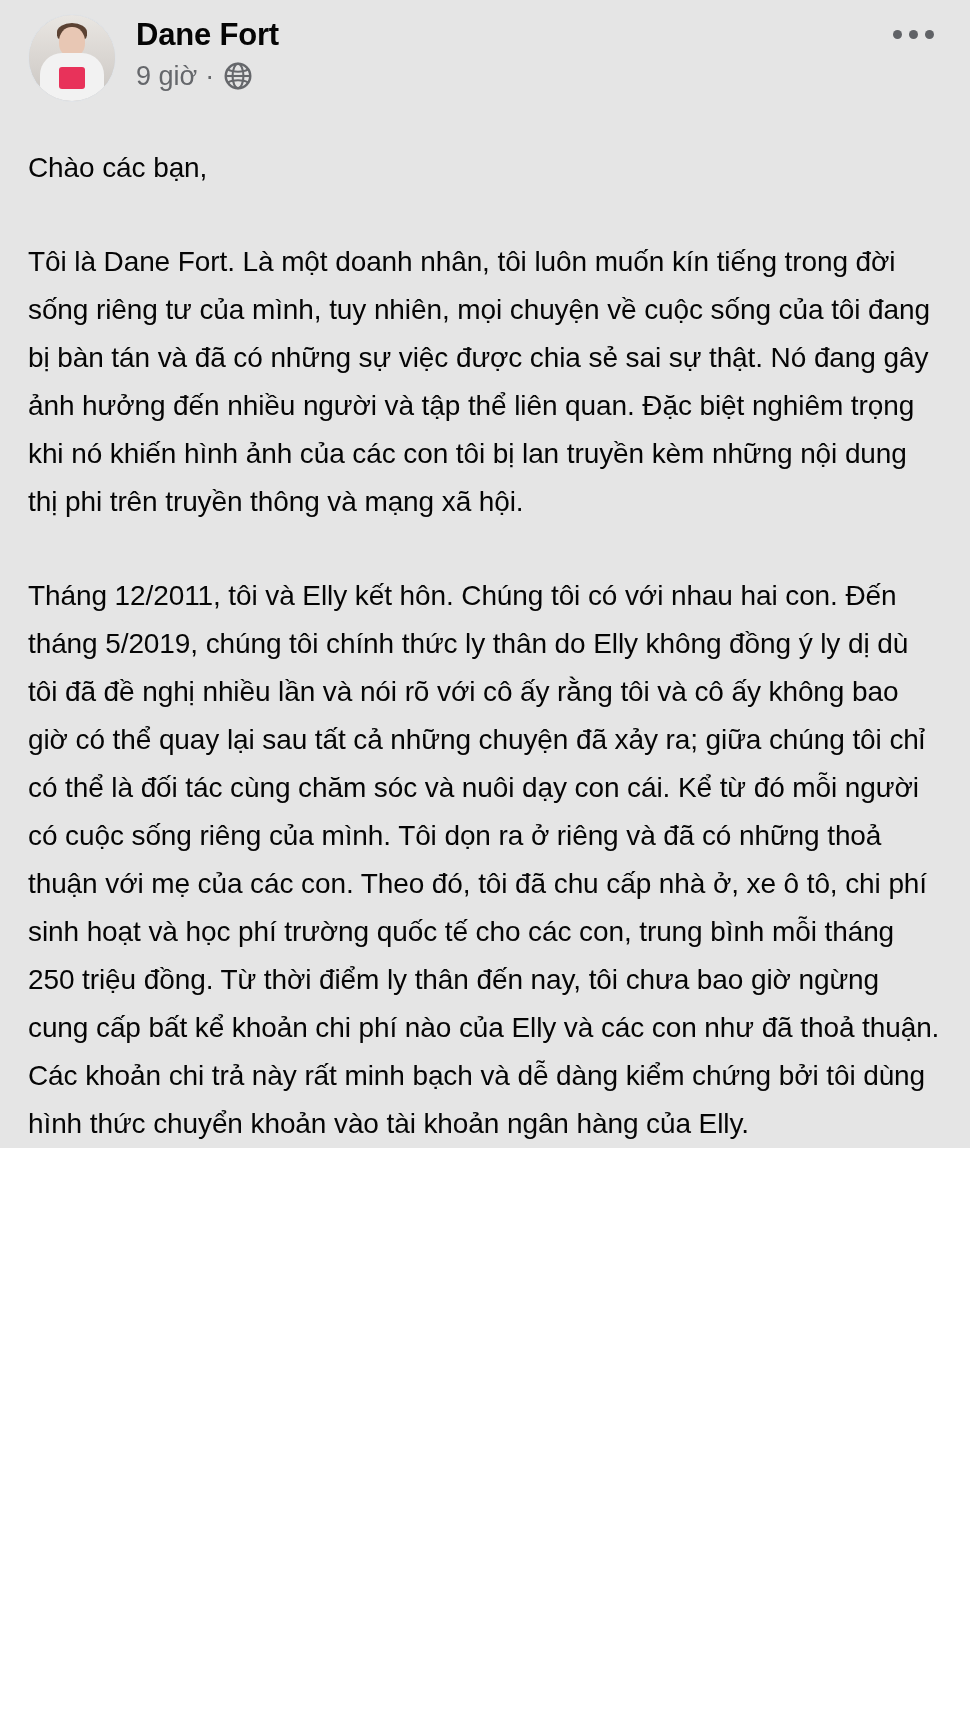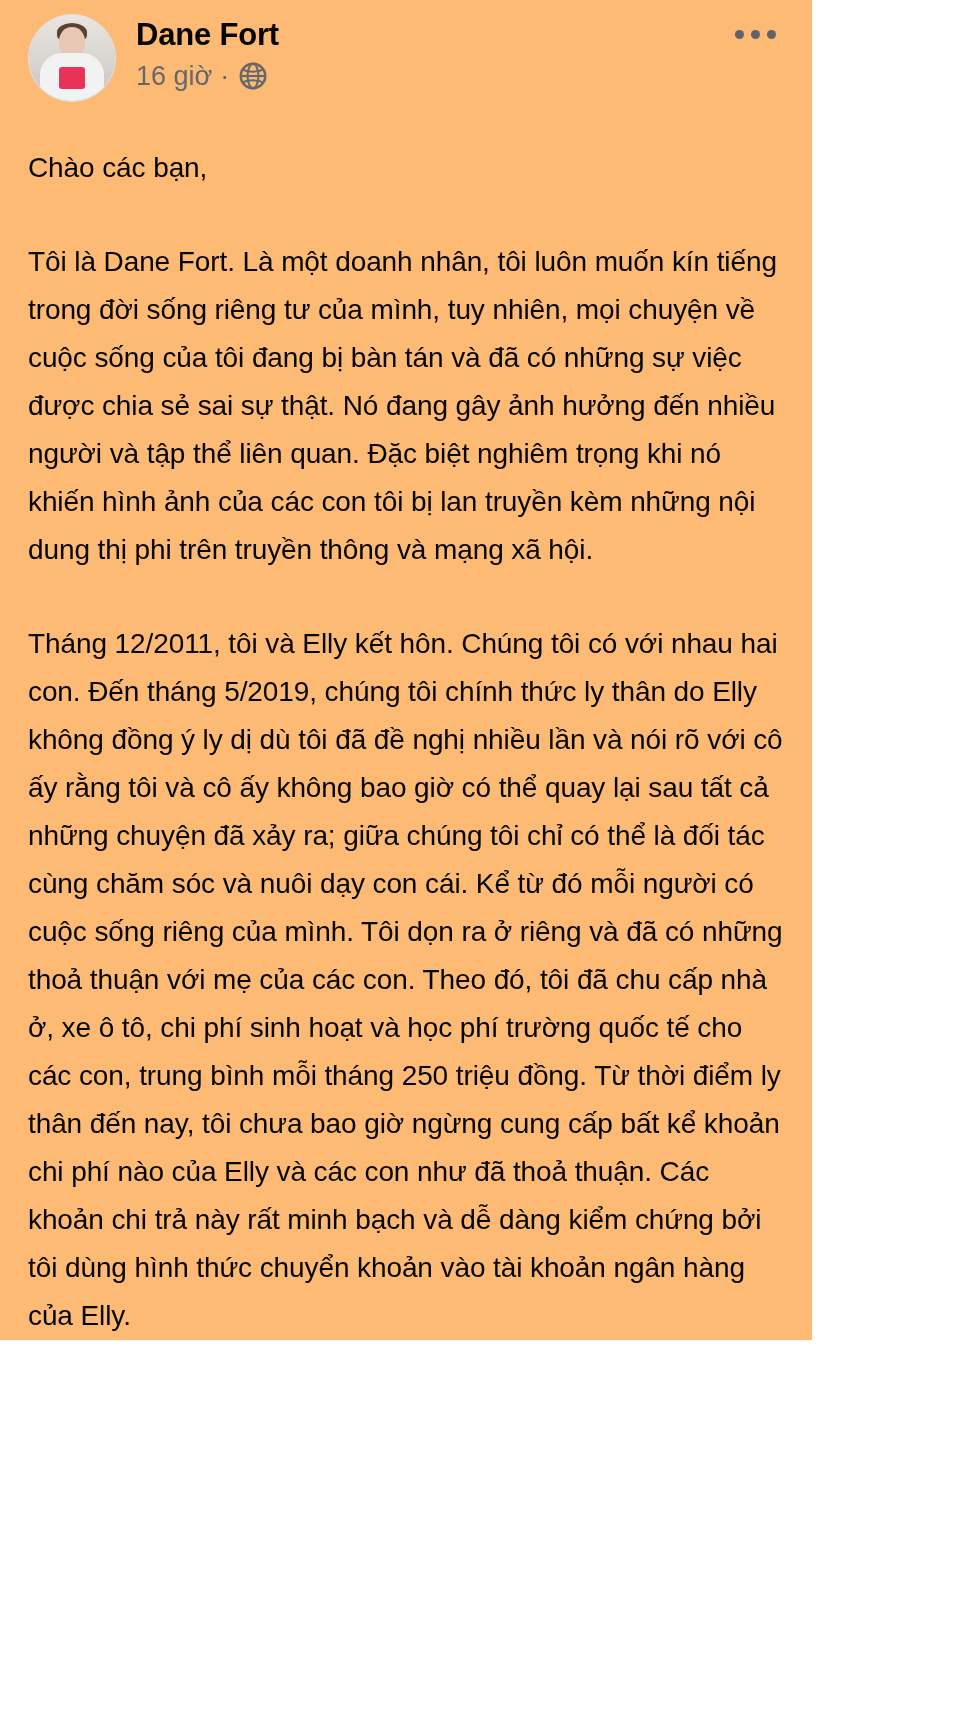--- a/index.html
+++ b/index.html
@@ -9,24 +9,24 @@
   }
   body {
     width: 970px;
     min-height: 1718px;
     font-family: "Liberation Sans", sans-serif;
     color: #050505;
     -webkit-font-smoothing: antialiased;
   }
 
   .post {
-    width: 812px;
+    width: 970px;
     box-sizing: border-box;
     padding: 0 28px 0 28px;
-    background: #fdba74;
+    background: #e5e5e5;
   }
 
   
   .post-header {
     display: flex;
     align-items: flex-start;
     padding-top: 10px;
     position: relative;
     min-height: 100px;
   }
@@ -167,21 +167,21 @@
       <div class="av-bg"></div>
       <div class="av-hair"></div>
       <div class="av-head"></div>
       <div class="av-body"></div>
       <div class="av-logo"></div>
     </div>
 
     <div class="header-text">
       <div class="author-name">Dane Fort</div>
       <div class="meta-row">
-        <span>16 giờ</span>
+        <span>9 giờ</span>
         <span class="meta-sep">·</span>
         <span class="globe-icon">
           <svg width="28" height="28" viewBox="0 0 16 16" aria-hidden="true">
             <circle cx="8" cy="8" r="7" fill="none" stroke="#65676b" stroke-width="1.4"></circle>
             <ellipse cx="8" cy="8" rx="3.1" ry="7" fill="none" stroke="#65676b" stroke-width="1.2"></ellipse>
             <line x1="1" y1="8" x2="15" y2="8" stroke="#65676b" stroke-width="1.2"></line>
             <path d="M2.4 4.4 C5 5.9 11 5.9 13.6 4.4" fill="none" stroke="#65676b" stroke-width="1.1"></path>
             <path d="M2.4 11.6 C5 10.1 11 10.1 13.6 11.6" fill="none" stroke="#65676b" stroke-width="1.1"></path>
           </svg>
         </span>

